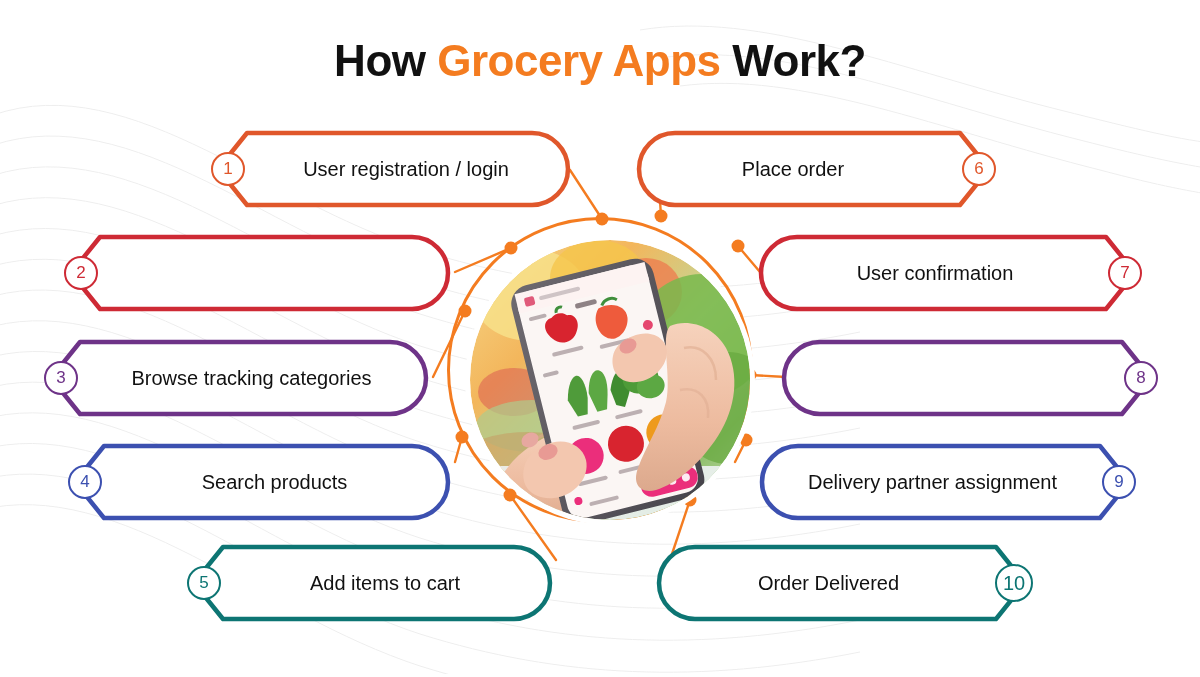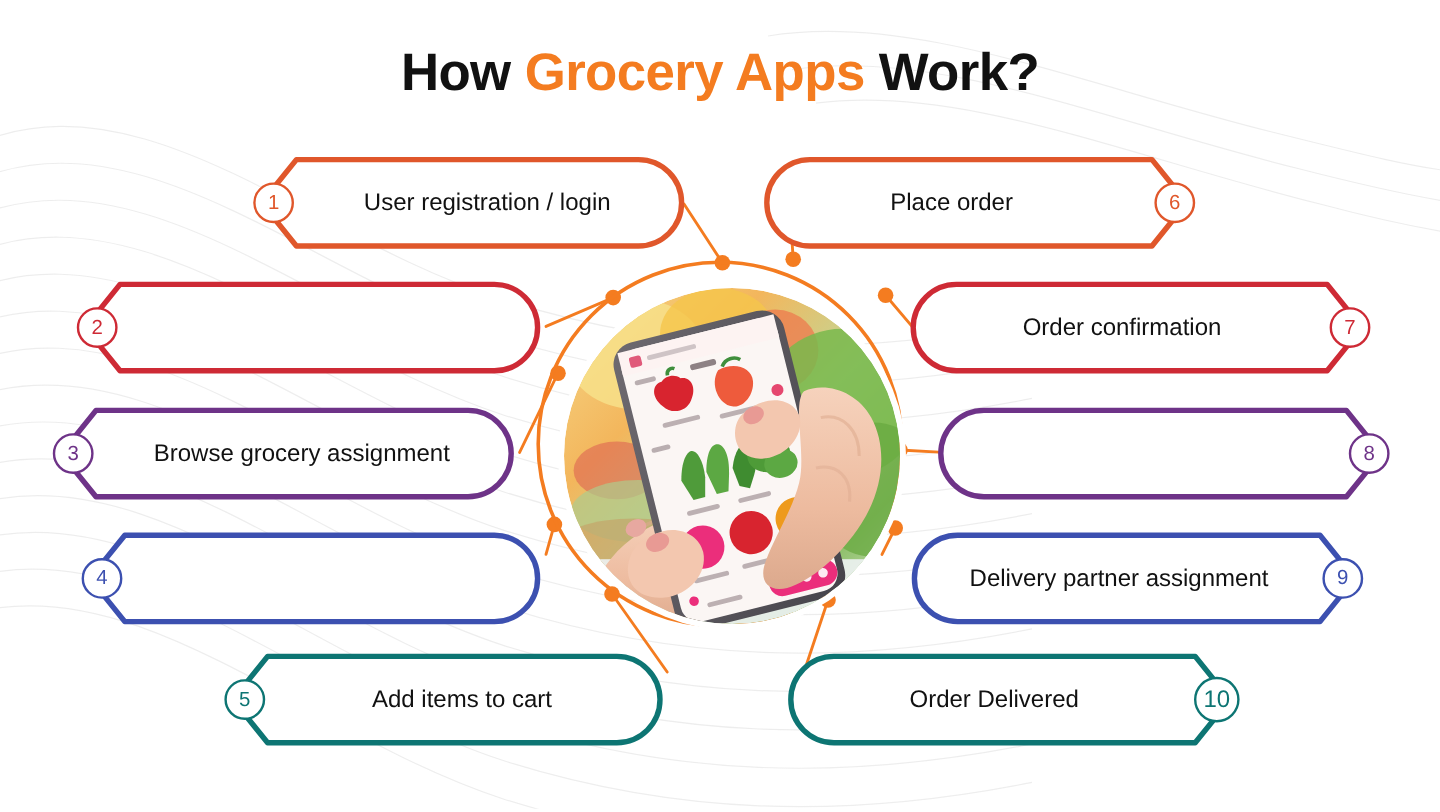--- a/index.html
+++ b/index.html
@@ -330,30 +330,31 @@
     </div>
   </div>
 
   <div class="step left" style="left:48px; top:339px; width:381px; height:78px;">
     <svg class="step-shape" viewBox="0 0 381 78" preserveAspectRatio="none">
       <path d="M32,3 L342,3 A36,36 0 0 1 342,75 L32,75 L3,39 Z" fill="#ffffff" stroke="#6E3388" stroke-width="4.5" stroke-linejoin="round"></path>
     </svg>
     <div class="badge" style="border-color:#6E3388; color:#6E3388;">
       <span>3</span>
     </div>
-    <div class="step-label">Browse grocery assignment</div>
+    <div class="step-label">Browse tracking categories</div>
   </div>
 
   <div class="step left" style="left:72px; top:443px; width:379px; height:78px;">
     <svg class="step-shape" viewBox="0 0 379 78" preserveAspectRatio="none">
       <path d="M32,3 L340,3 A36,36 0 0 1 340,75 L32,75 L3,39 Z" fill="#ffffff" stroke="#3C50B0" stroke-width="4.5" stroke-linejoin="round"></path>
     </svg>
     <div class="badge" style="border-color:#3C50B0; color:#3C50B0;">
       <span>4</span>
     </div>
+    <div class="step-label">Search products</div>
   </div>
 
   <div class="step left" style="left:191px; top:544px; width:362px; height:78px;">
     <svg class="step-shape" viewBox="0 0 362 78" preserveAspectRatio="none">
       <path d="M32,3 L323,3 A36,36 0 0 1 323,75 L32,75 L3,39 Z" fill="#ffffff" stroke="#0D7573" stroke-width="4.5" stroke-linejoin="round"></path>
     </svg>
     <div class="badge" style="border-color:#0D7573; color:#0D7573;">
       <span>5</span>
     </div>
     <div class="step-label">Add items to cart</div>
@@ -369,21 +370,21 @@
     <div class="step-label">Place order</div>
   </div>
 
   <div class="step right" style="left:758px; top:234px; width:380px; height:78px;">
     <svg class="step-shape" viewBox="0 0 380 78" preserveAspectRatio="none">
       <path d="M348,3 L39,3 A36,36 0 0 0 39,75 L348,75 L377,39 Z" fill="#ffffff" stroke="#CE2A35" stroke-width="4.5" stroke-linejoin="round"></path>
     </svg>
     <div class="badge" style="border-color:#CE2A35; color:#CE2A35;">
       <span>7</span>
     </div>
-    <div class="step-label">Order confirmation</div>
+    <div class="step-label">User confirmation</div>
   </div>
 
   <div class="step right" style="left:781px; top:339px; width:373px; height:78px;">
     <svg class="step-shape" viewBox="0 0 373 78" preserveAspectRatio="none">
       <path d="M341,3 L39,3 A36,36 0 0 0 39,75 L341,75 L370,39 Z" fill="#ffffff" stroke="#6E3388" stroke-width="4.5" stroke-linejoin="round"></path>
     </svg>
     <div class="badge" style="border-color:#6E3388; color:#6E3388;">
       <span>8</span>
     </div>
   </div>

